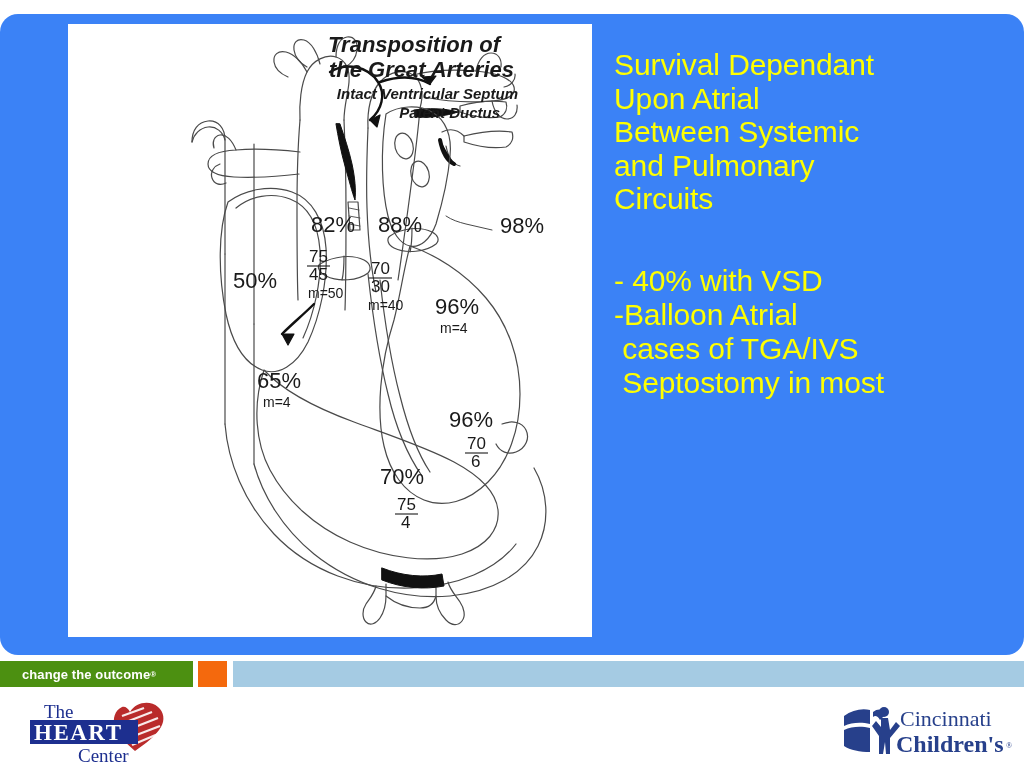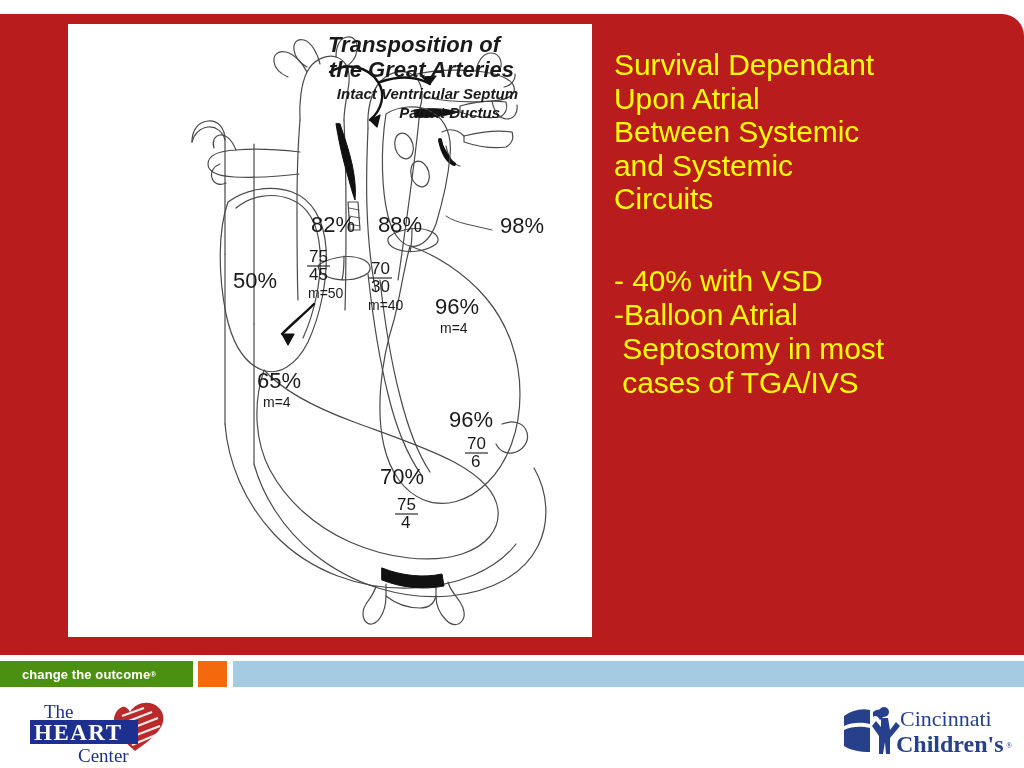--- a/index.html
+++ b/index.html
@@ -15,23 +15,24 @@
     position: relative;
   }
 
   
   #slide-body {
     position: absolute;
     left: 0;
     top: 14px;
     width: 1024px;
     height: 641px;
-    background: #b91c1c;
+    background: #3b82f6;
     border-top-right-radius: 22px;
     box-sizing: border-box;
+    border-radius: 18px;
   }
 
   
   #diagram-panel {
     position: absolute;
     left: 68px;
     top: 10px;
     width: 524px;
     height: 613px;
     background: #ffffff;
@@ -281,29 +282,29 @@
         <line x1="327" y1="490" x2="350" y2="490"></line>
       </g>
     </svg>
   </div>
 
   <div id="text-column">
     <div id="headline-block">
       <div class="headline-line">Survival Dependant</div>
       <div class="headline-line">Upon Atrial</div>
       <div class="headline-line">Between Systemic</div>
-      <div class="headline-line">and Systemic</div>
+      <div class="headline-line">and Pulmonary</div>
       <div class="headline-line">Circuits</div>
     </div>
 
     <div id="bullet-list">
       <div class="bullet-line">- 40% with VSD</div>
       <div class="bullet-line">-Balloon Atrial</div>
+      <div class="bullet-line"> cases of TGA/IVS</div>
       <div class="bullet-line"> Septostomy in most</div>
-      <div class="bullet-line"> cases of TGA/IVS</div>
     </div>
   </div>
 </div>
 
 <div id="footer-bar">
   <div id="footer-tagline">
       <span>change the outcome</span>
       <span class="reg">®</span>
     </div>
   <div id="footer-orange"></div>

